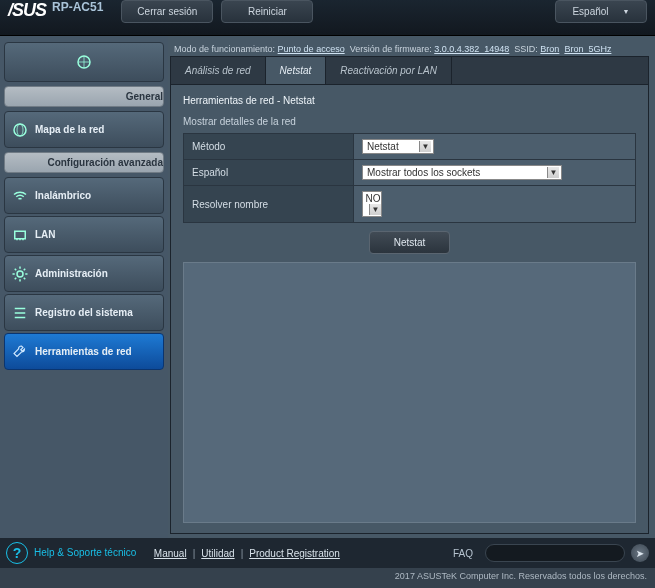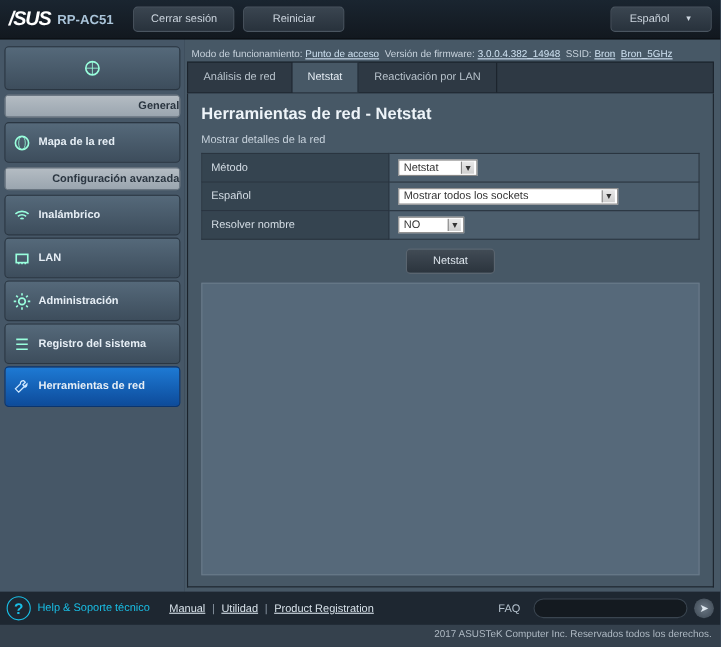--- a/index.html
+++ b/index.html
@@ -1,48 +1,48 @@
 <!DOCTYPE html>
 <html><head>
 <meta charset="utf-8">
 <style>
 * { margin: 0; padding: 0; box-sizing: border-box; font-family: Arial, sans-serif; }
 body { background: #4a5b6a; width: 655px; height: 588px; overflow: hidden; }
 .container { width: 655px; height: 588px; background: #212d3a; display: flex; flex-direction: column; }
-.header { height: 36px; background: linear-gradient(#1a2530,#12181f); display: flex; align-items: center; padding: 0 8px; border-bottom: 1px solid #000; }
+.header { height: 36px; background: linear-gradient(#1a2530,#12181f); display: flex; align-items: flex-start; padding: 0 8px; border-bottom: 1px solid #000; }
 .logo { color: #fff; font-size: 18px; font-weight: bold; font-style: italic; letter-spacing: -1px; margin-right: 6px; }
 .model { color: #a9c3d8; font-size: 12px; font-weight: bold; margin-right: 18px; }
 .top-btn { background: linear-gradient(#3a4550,#28323c); color: #cdd6df; border: 1px solid #4a5560; border-radius: 4px; font-size: 10px; padding: 5px 0; width: 92px; text-align: center; margin-right: 8px; cursor: pointer; }
 .lang-btn { margin-left: auto; background: linear-gradient(#3a4550,#28323c); color: #cdd6df; border: 1px solid #4a5560; border-radius: 4px; font-size: 10px; padding: 5px 12px; width: 92px; text-align: center; cursor: pointer; display: flex; align-items: center; justify-content: center; gap: 14px;}
 .lang-btn::after { content: "▼"; font-size: 7px; }
 .body { flex: 1; display: flex; }
 .sidebar { width: 168px; background: #465767; padding: 4px 0 0 0; }
 .sb-item { display: flex; align-items: center; height: 37px; margin: 2px 4px; padding: 0 6px; border-radius: 4px; background: linear-gradient(#55697a,#3d4d5c); color: #e6eef5; font-size: 10px; font-weight: bold; cursor: pointer; gap: 6px; border: 1px solid #2a3642;}
 .sb-item.sel { background: linear-gradient(#1e7ad4,#0d4b9a); border: 1px solid #0a3570; }
 .sb-section { text-align: right; color: #2a3540; font-size: 10px; font-weight: bold; background: linear-gradient(#b4bcc3,#9aa5af); margin: 4px 4px; padding: 4px 0; border-radius: 4px; border: 1px solid #707b85;}
 .sb-item.big { height: 40px; text-align: center; justify-content: center; }
 .icon { width: 18px; height: 18px; display: inline-flex; align-items: center; justify-content: center; }
 .icon svg { width: 18px; height: 18px; }
 .main { flex: 1; background: #475866; display: flex; flex-direction: column; padding: 4px 6px 4px 2px; }
 .info-line { color: #c7d2dc; font-size: 9px; padding: 4px 4px 2px 4px; }
 .info-line a { color: #cfe2f2; text-decoration: underline; }
-.tabs { display: flex; background: #2e3944; border: 1px solid #1b232c; }
+.tabs { display: flex; background: #2e3944; border: 1px solid #1b232c; font-style: italic; }
 .tab { color: #b8c3cc; font-size: 10px; padding: 8px 14px; cursor: pointer; border-right: 1px solid #1b232c;}
 .tab.active { background: #475866; color: #e4ecf3; }
 .panel { flex: 1; background: #475866; border: 1px solid #1b232c; border-top: none; padding: 10px 12px; display: flex; flex-direction: column; }
-.panel-title { color: #eef4f9; font-size: 15px; font-weight: bold; margin-bottom: 10px; }
+.panel-title { color: #eef4f9; font-size: 10px; font-weight: normal; margin-bottom: 10px; }
 .panel-sub { color: #c7d2dc; font-size: 10px; margin-bottom: 6px; }
 .form-table { width: 100%; border-collapse: collapse; }
 .form-table td { border: 1px solid #2a3540; padding: 5px 8px; font-size: 10px; color: #d5dee6; }
 .form-table td.lbl { background: #354450; width: 170px; }
 .form-table td.val { background: #4c5e6d; }
 .select { background: #fff; color: #333; font-family: monospace; font-size: 10px; border: 1px solid #888; display: inline-flex; align-items: center; padding: 1px 2px 1px 4px; cursor: pointer; }
 .select.small { width: 72px; justify-content: space-between;}
 .select.wide { width: 200px; justify-content: space-between;}
-.select.tiny { width: 60px; justify-content: space-between;}
+.select.tiny { width: 20px; justify-content: space-between; flex-direction: column;}
 .select .arrow { background: linear-gradient(#e8e8e8,#cfcfcf); border-left: 1px solid #888; width: 12px; text-align: center; font-size: 8px; color: #333; margin-left: 4px; padding:1px 0;}
 .action-btn { margin: 8px auto; background: linear-gradient(#414b55,#2b343d); color: #dfe7ee; border: 1px solid #5a6570; border-radius: 4px; font-size: 10px; padding: 5px 24px; cursor: pointer; }
 .output { flex: 1; border: 1px solid #6a7b8a; background: #56697a; }
 .footer1 { height: 30px; background: #1e2731; display: flex; align-items: center; padding: 0 6px; font-size: 10px; color: #b6c3cf; gap: 6px;}
 .footer1 a { color: #d8e2ea; text-decoration: underline; }
 .help-link { color: #19bfe6; font-size: 10px; line-height: 1; }
 .search-box { background: #141a20; border: 1px solid #3a4550; border-radius: 10px; height: 18px; width: 140px; }
 .go-btn { width: 18px; height: 18px; border-radius: 50%; background: radial-gradient(#6a7683,#3a4550); display: flex; align-items: center; justify-content: center; color: #dde6ee; font-size: 10px; cursor: pointer;}
 .footer2 { height: 20px; background: #35414d; color: #aeb9c3; font-size: 9px; text-align: right; padding: 3px 8px 0 0; }
 .sep { color: #8a97a3; }

